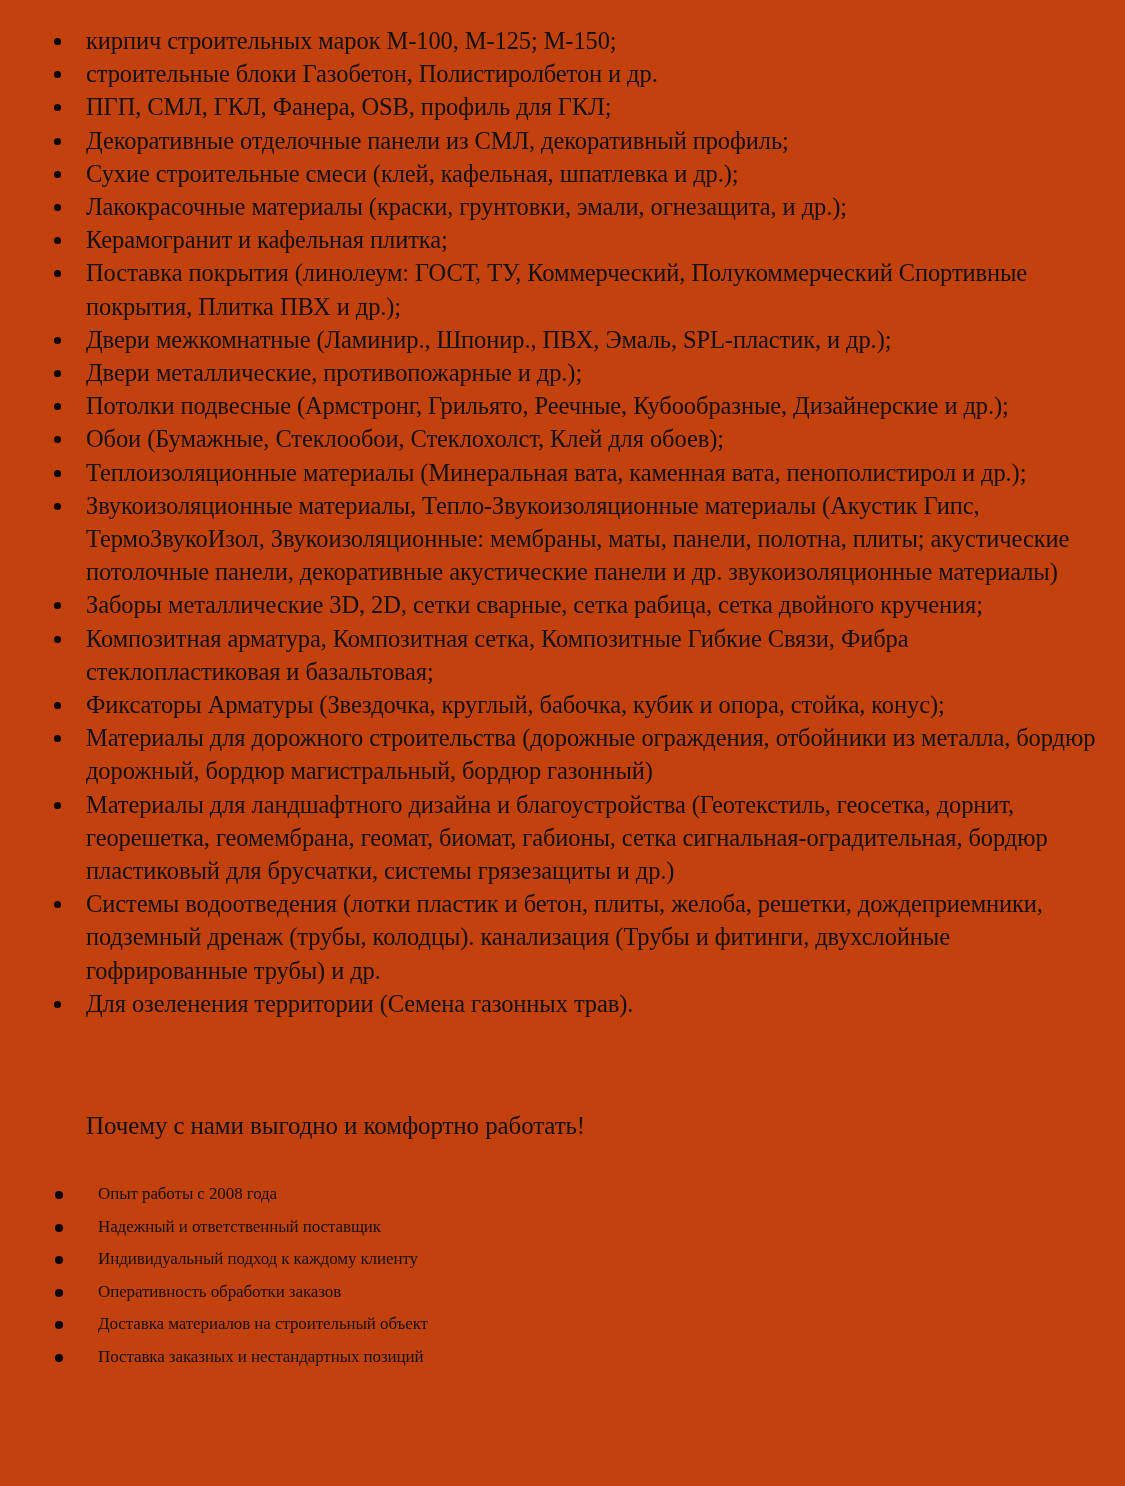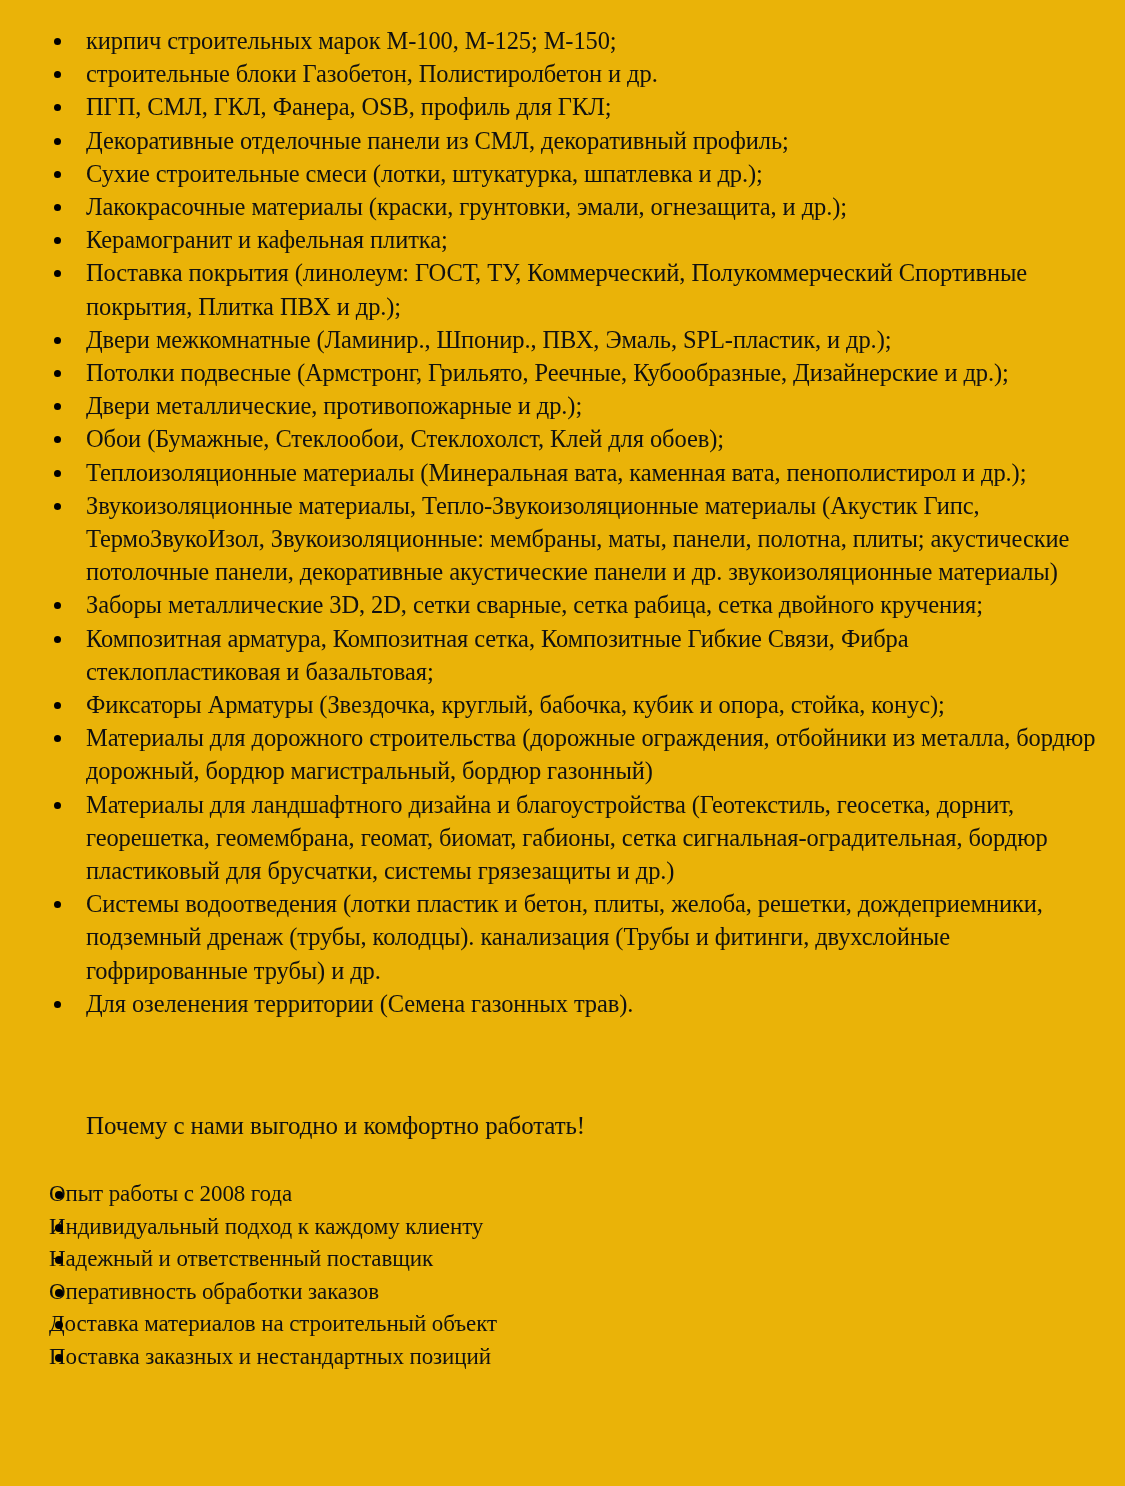--- a/index.html
+++ b/index.html
@@ -12,21 +12,21 @@
     height: 1486px;
     font-family: "Liberation Serif", "DejaVu Serif", serif;
     color: #111111;
     overflow: hidden;
   }
 
   .page {
     position: relative;
     width: 1125px;
     height: 1486px;
-    background: #eab308;
+    background: #c2410c;
     box-sizing: border-box;
     padding: 0;
   }
 
   
   .product-list {
     list-style: none;
     margin: 0;
     padding: 0;
     position: absolute;
@@ -72,23 +72,23 @@
     list-style: none;
     margin: 0;
     padding: 0;
     position: absolute;
     left: 0;
     top: 1178px;
     width: 1125px;
   }
   .benefits-list > li {
     position: relative;
-    padding-left: 49px;
+    padding-left: 98px;
     padding-right: 18px;
-    font-size: 23px;
+    font-size: 17px;
     line-height: 32.6px;
     letter-spacing: -0.1px;
     margin: 0;
   }
   .benefits-list > li::before {
     content: "";
     position: absolute;
     left: 55px;
     top: 13px;
     width: 8px;
@@ -100,43 +100,43 @@
 </head>
 <body>
 
 <div class="page">
 
   <ul class="product-list">
     <li>кирпич строительных марок М-100, М-125; М-150;</li>
     <li>строительные блоки Газобетон, Полистиролбетон и др.</li>
     <li>ПГП, СМЛ, ГКЛ, Фанера, OSB, профиль для ГКЛ;</li>
     <li>Декоративные отделочные панели из СМЛ, декоративный профиль;</li>
-    <li>Сухие строительные смеси (лотки, штукатурка, шпатлевка и др.);</li>
+    <li>Сухие строительные смеси (клей, кафельная, шпатлевка и др.);</li>
     <li>Лакокрасочные материалы (краски, грунтовки, эмали, огнезащита, и др.);</li>
     <li>Керамогранит и кафельная плитка;</li>
     <li>Поставка покрытия (линолеум: ГОСТ, ТУ, Коммерческий, Полукоммерческий Спортивные покрытия, Плитка ПВХ и др.);</li>
     <li>Двери межкомнатные (Ламинир., Шпонир., ПВХ, Эмаль, SPL-пластик, и др.);</li>
+    <li>Двери металлические, противопожарные и др.);</li>
     <li>Потолки подвесные (Армстронг, Грильято, Реечные, Кубообразные, Дизайнерские и др.);</li>
-    <li>Двери металлические, противопожарные и др.);</li>
     <li>Обои (Бумажные, Стеклообои, Стеклохолст, Клей для обоев);</li>
     <li>Теплоизоляционные материалы (Минеральная вата, каменная вата, пенополистирол и др.);</li>
     <li>Звукоизоляционные материалы, Тепло-Звукоизоляционные материалы (Акустик Гипс, ТермоЗвукоИзол, Звукоизоляционные: мембраны, маты, панели, полотна, плиты; акустические потолочные панели, декоративные акустические панели и др. звукоизоляционные материалы)</li>
     <li>Заборы металлические 3D, 2D, сетки сварные, сетка рабица, сетка двойного кручения;</li>
     <li>Композитная арматура, Композитная сетка, Композитные Гибкие Связи, Фибра стеклопластиковая и базальтовая;</li>
     <li>Фиксаторы Арматуры (Звездочка, круглый, бабочка, кубик и опора, стойка, конус);</li>
     <li>Материалы для дорожного строительства (дорожные ограждения, отбойники из металла, бордюр дорожный, бордюр магистральный, бордюр газонный)</li>
     <li>Материалы для ландшафтного дизайна и благоустройства (Геотекстиль, геосетка, дорнит, георешетка, геомембрана, геомат, биомат, габионы, сетка сигнальная-оградительная, бордюр пластиковый для брусчатки, системы грязезащиты и др.)</li>
     <li>Системы водоотведения (лотки пластик и бетон, плиты, желоба, решетки, дождеприемники, подземный дренаж (трубы, колодцы). канализация (Трубы и фитинги, двухслойные гофрированные трубы) и др.</li>
     <li>Для озеленения территории (Семена газонных трав).</li>
   </ul>
 
   <p class="section-heading">Почему с нами выгодно и комфортно работать!</p>
 
   <ul class="benefits-list">
     <li>Опыт работы с 2008 года</li>
+    <li>Надежный и ответственный поставщик</li>
     <li>Индивидуальный подход к каждому клиенту</li>
-    <li>Надежный и ответственный поставщик</li>
     <li>Оперативность обработки заказов</li>
     <li>Доставка материалов на строительный объект</li>
     <li>Поставка заказных и нестандартных позиций</li>
   </ul>
 
 </div>
 
 </body></html>

